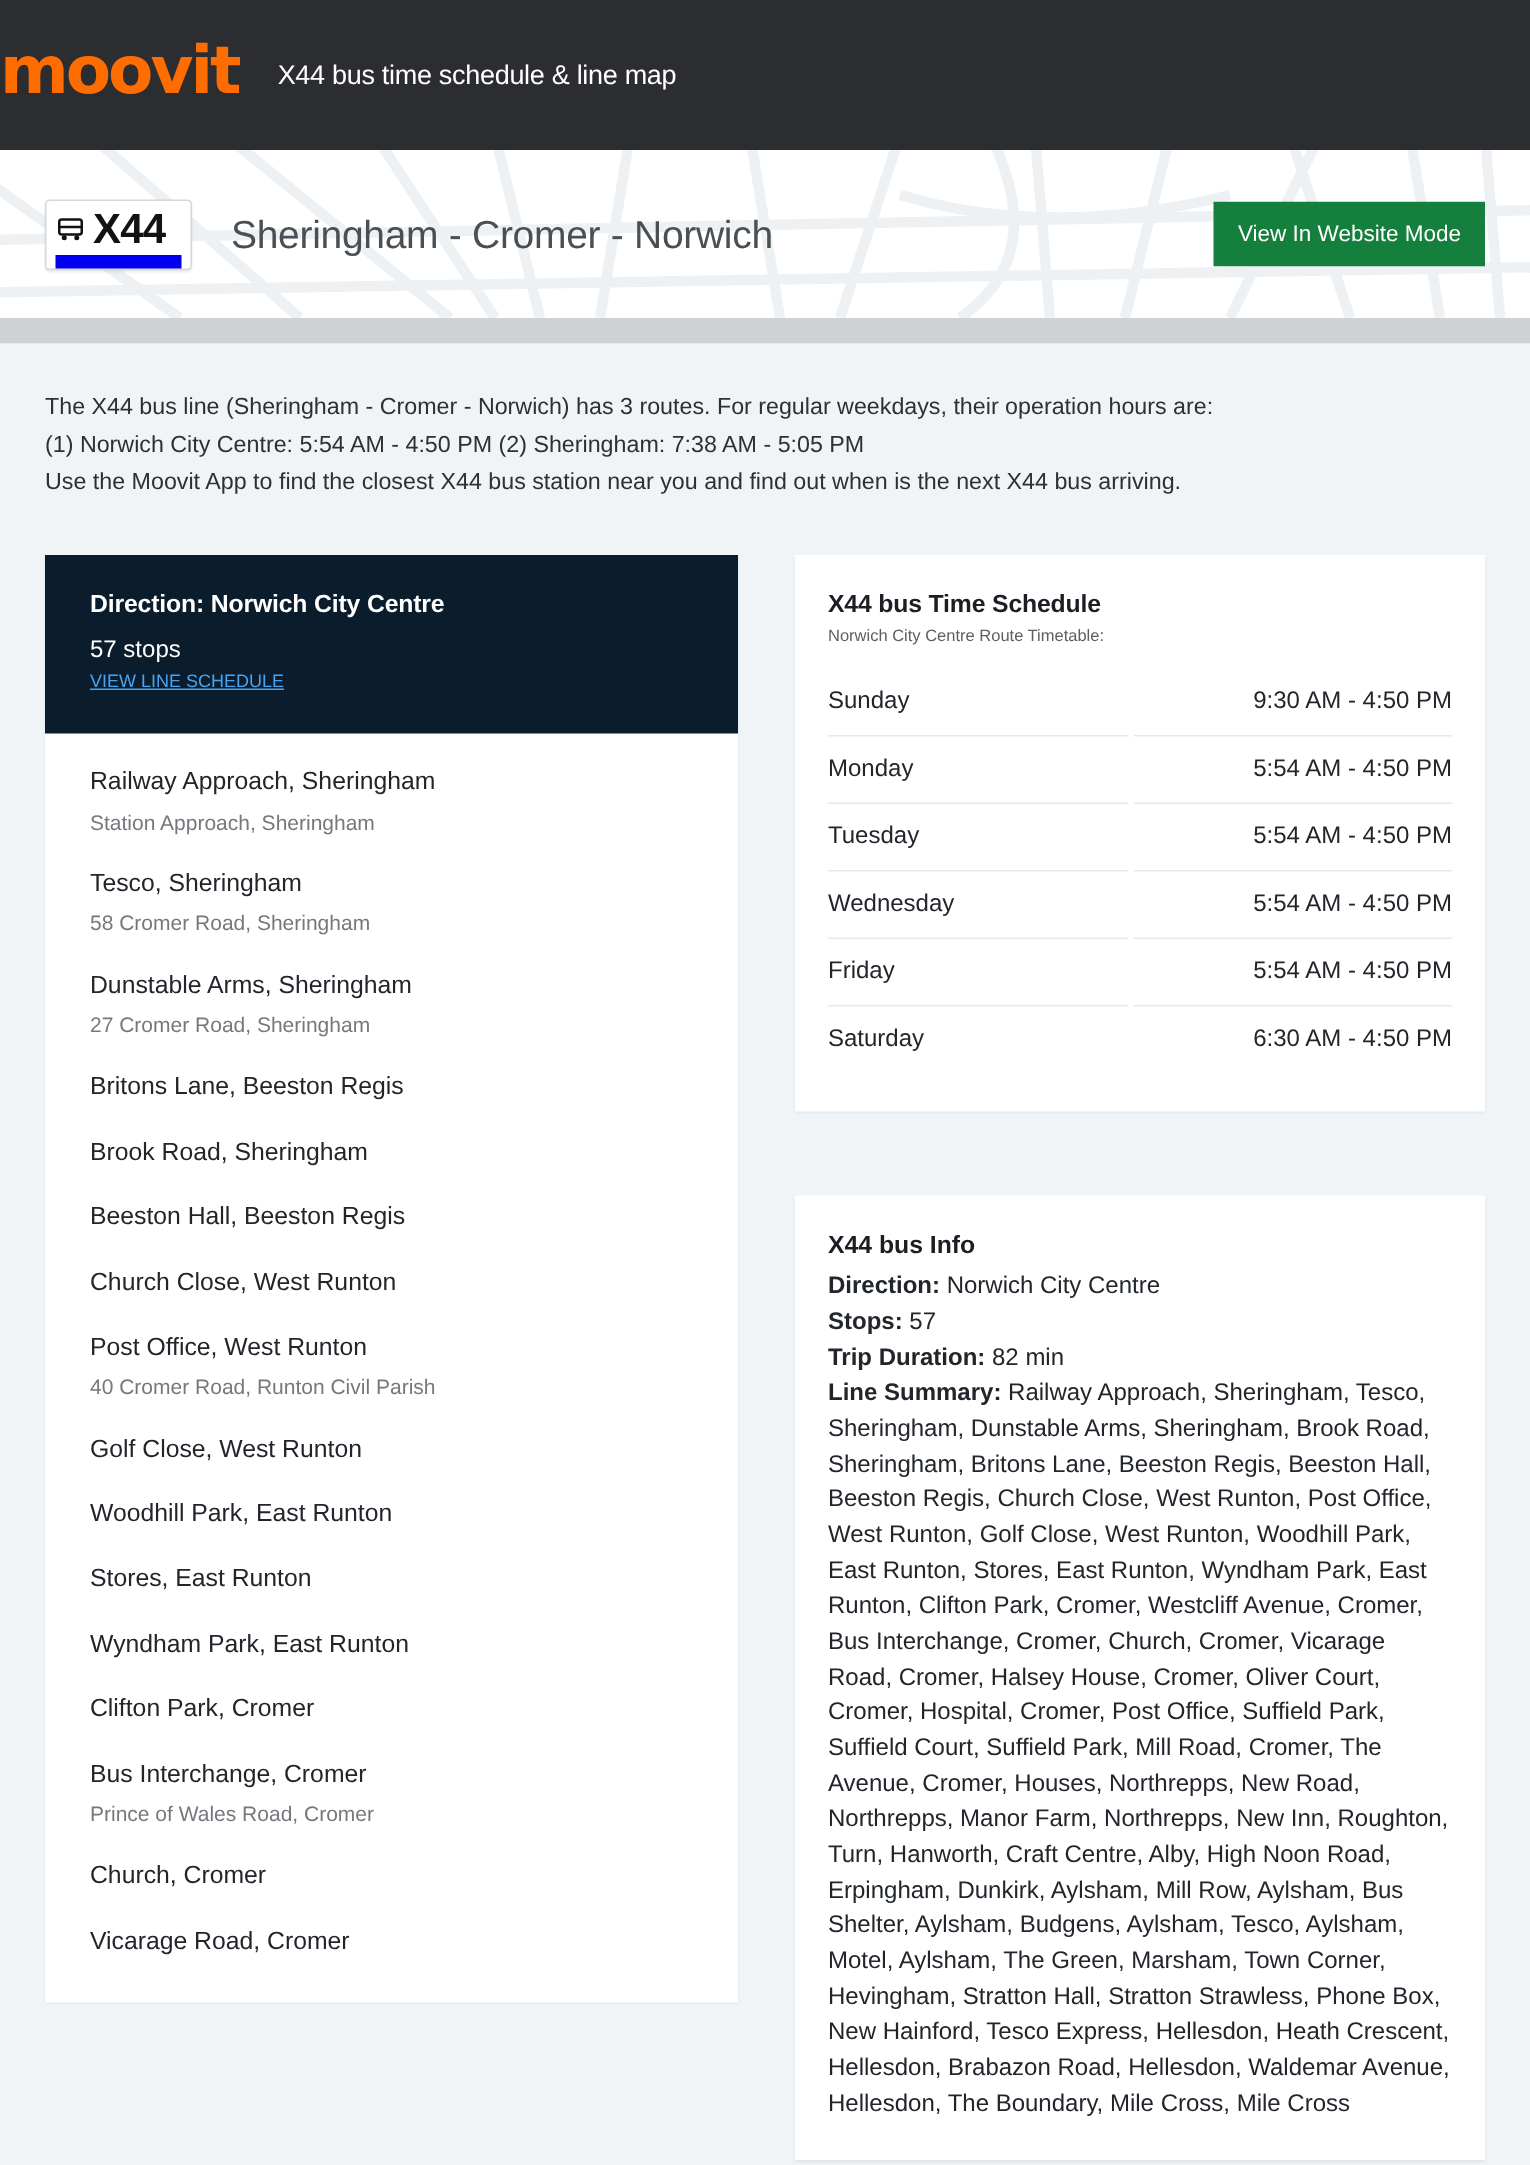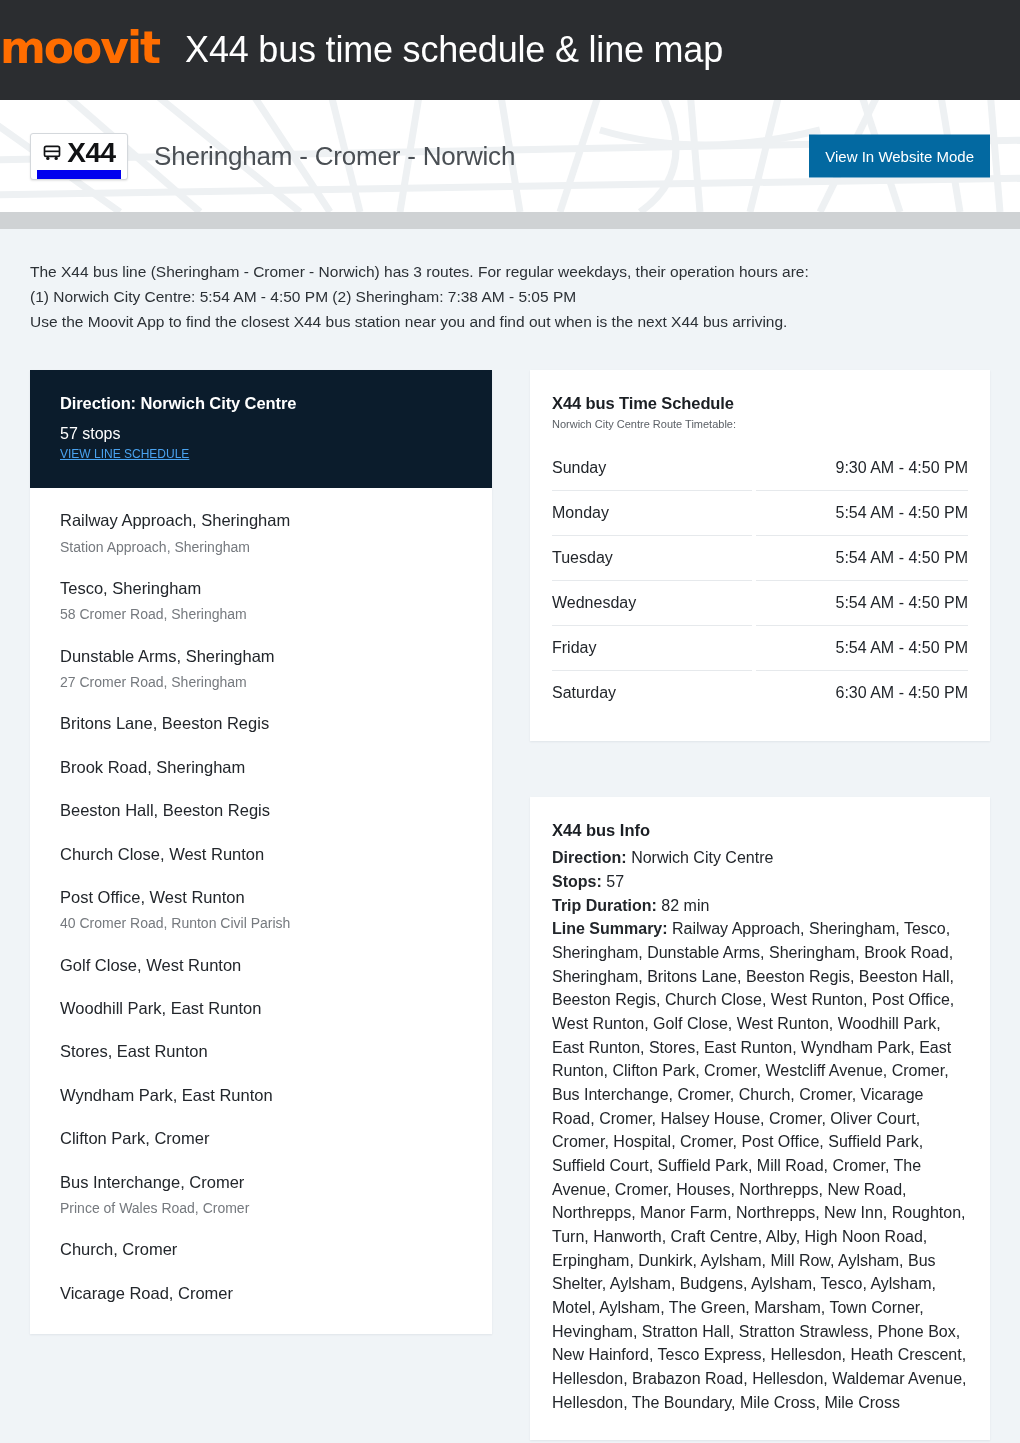--- a/index.html
+++ b/index.html
@@ -24,21 +24,21 @@
     font-weight: 700;
     color: #ff6d00;
     letter-spacing: -2px;
     line-height: 1;
     font-family: "DejaVu Sans", sans-serif;
     position: relative;
     top: -2px;
   }
   .topbar-title {
     color: #ffffff;
-    font-size: 36px;
+    font-size: 18px;
     font-weight: 400;
     margin-left: 26px;
     letter-spacing: -0.2px;
   }
 
   
   .mapstrip {
     position: relative;
     height: 112px;
     background: #ffffff;
@@ -58,21 +58,20 @@
     padding: 0 30px;
   }
   .line-badge {
     width: 98px;
     background: #ffffff;
     border: 1px solid #d4d8dc;
     border-radius: 3px;
     padding: 5px 6px 0 6px;
     display: flex;
     flex-direction: column;
-    align-items: center;
     box-shadow: 0 1px 2px rgba(0,0,0,.10);
   }
   .line-badge-row {
     display: flex;
     align-items: center;
     gap: 5px;
     padding-bottom: 3px;
   }
   .bus-glyph { width: 20px; height: 20px; display:block; }
   .line-badge-num {
@@ -92,21 +91,21 @@
     font-size: 26px;
     font-weight: 500;
     color: #4a4f54;
     letter-spacing: -0.2px;
   }
   .website-btn {
     position: absolute;
     right: 30px;
     top: 50%;
     transform: translateY(-50%);
-    background: #0369a1;
+    background: #15803d;
     color: #ffffff;
     border: none;
     font-size: 15px;
     font-family: "Liberation Sans", sans-serif;
     padding: 13px 16px;
     cursor: pointer;
     white-space: nowrap;
   }
 
   .gray-band { height: 17px; background: #cfd2d4; }

